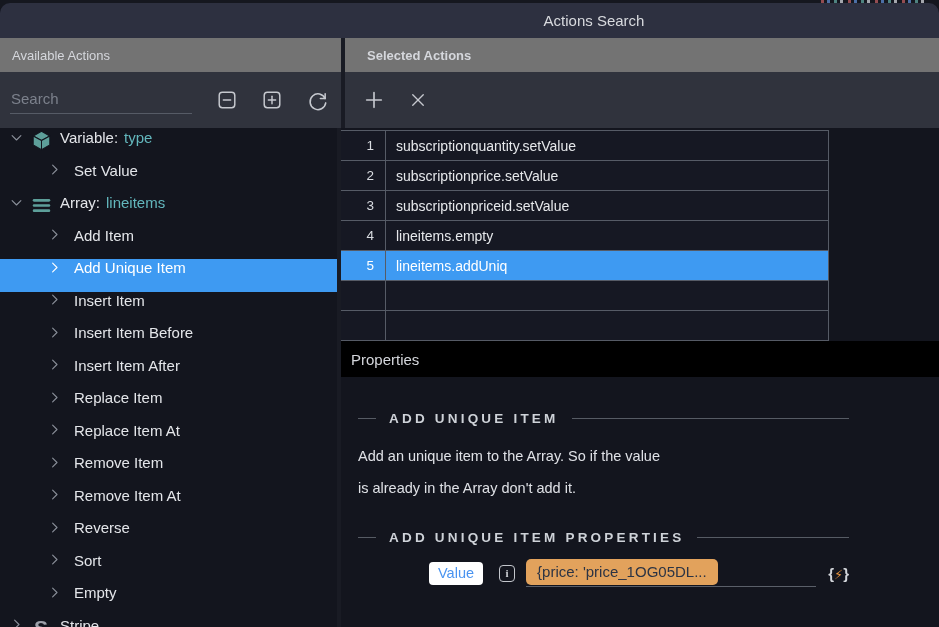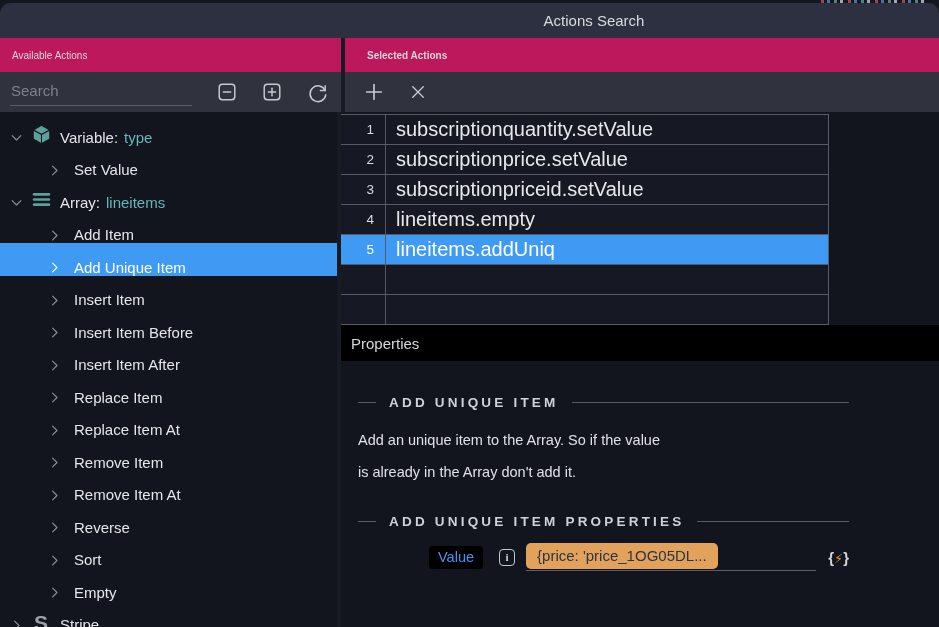--- a/index.html
+++ b/index.html
@@ -34,27 +34,27 @@
     position:absolute; left:594px; top:0; transform:translateX(-50%);
     line-height:35px; font-size:15px; color:#d8dade; white-space:nowrap;
   }
   .row-split { display:flex; }
   .col-left  { width:341px; flex:none; }
   .col-div   { width:4px; flex:none; background:#191b24; }
   .col-right { flex:1; min-width:0; }
 
   .header-row { height:34px; }
   .header-row .col-left, .header-row .col-right {
-    background:#be185d; display:flex; align-items:center;
-    font-size:10px; color:#d5d7dc;
+    background:#737373; display:flex; align-items:center;
+    font-size:13px; color:#d5d7dc;
   }
   .header-row .col-left  { padding-left:12px; }
   .header-row .col-right { padding-left:22px;font-weight:bold; }
 
-  .toolbar-row { height:40px; }
+  .toolbar-row { height:56px; }
   .toolbar-row .col-left, .toolbar-row .col-right {
     background:#30333d; display:flex; align-items:center;
   }
   .toolbar-row .col-left { padding:0 12px 0 10px; }
   .search-input {
     width:182px; background:transparent; border:none; outline:none;
     border-bottom:1px solid #565b66; padding:3px 2px 6px 1px;
     font-family:inherit; font-size:15px; color:#cfd2d8;
   }
   .search-input::placeholder { color:#7c818c; }
@@ -63,21 +63,21 @@
   .icon-btn svg { stroke:#c6c9cf; fill:none; stroke-width:1.6; stroke-linecap:round; stroke-linejoin:round; }
   .toolbar-row .col-right { padding-left:17px; gap:20px; }
   .toolbar-row .col-right .icon-btn svg { stroke-width:1.8; }
 
   .main { display:flex; height:515px; }
   .tree {
     width:341px; flex:none; border-right:4px solid #191b24;
     background:#13151e; padding-top:1px; overflow:hidden;
   }
   .tree-row {
-    height:32.5px; display:flex; align-items:flex-end;
+    height:32.5px; display:flex; align-items:flex-start;
     font-size:15px; color:#e4e6ea; cursor:pointer; white-space:nowrap;
   }
   .tree-row.lvl0 { padding-left:8px; }
   .tree-row.lvl1 { padding-left:46px; }
   .tree-row.selected { background:var(--accent); color:#ffffff; }
   .tree-row .chev { width:16px; height:16px; flex:none; display:flex; align-items:center; justify-content:center; }
   .tree-row .chev svg { stroke:#8a8f9a; fill:none; stroke-width:1.8; stroke-linecap:round; stroke-linejoin:round; }
   .tree-row.selected .chev svg { stroke:#ffffff; }
   .tree-row .node-icon { width:22px; height:22px; margin-left:6px; flex:none; display:flex; align-items:center; justify-content:center; }
   .tree-row.lvl0 .label { margin-left:8px; }
@@ -92,21 +92,21 @@
     border-bottom:1px solid #565b66; border-right:1px solid #565b66;
     background:#161823; cursor:pointer;
   }
   .action-row .num {
     width:45px; flex:none; border-right:1px solid #565b66;
     display:flex; align-items:center; justify-content:flex-end;
     padding-right:11px; font-size:13.5px; color:#d9dce1;
   }
   .action-row .lbl {
     flex:1; display:flex; align-items:center; padding-left:10px;
-    font-size:20px; color:#e6e8eb; white-space:nowrap; overflow:hidden;
+    font-size:14px; color:#e6e8eb; white-space:nowrap; overflow:hidden;
   }
   .action-row.selected { background:var(--accent); }
   .action-row.selected .num, .action-row.selected .lbl { color:#ffffff; }
 
   .props-header {
     height:36px; background:#000000; display:flex; align-items:center;
     padding-left:10px; font-size:15px; color:#d5d7dc; margin-top:0;
   }
   .props-body { flex:1; padding:0 90px 0 17px; }
   .sec-heading { display:flex; align-items:center; gap:13px; }
@@ -115,21 +115,21 @@
     font-size:13.5px; font-weight:600; letter-spacing:3.2px;
     color:#ced2d8; white-space:nowrap;
   }
   .sec-heading .line { flex:1; height:1px; background:#565b64; }
   .sec-heading.first { margin-top:34px; }
   .sec-heading.second { margin-top:26px; }
   .desc { margin-top:14px; font-size:14.5px; line-height:32px; color:#dfe1e6; }
 
   .value-row { margin-top:14px; display:flex; align-items:center; }
   .value-chip {
-    margin-left:71px; background:#000000; border-radius:4px;
+    margin-left:71px; background:#ffffff; border-radius:4px;
     padding:3px 9px 4px; font-size:14.5px; color:var(--blue-label); cursor:pointer;
   }
   .info-icon {
     margin-left:16px; width:17px; height:17px; border:1.5px solid #c3c6cc;
     border-radius:4px; display:flex; align-items:center; justify-content:center;
     font-size:11px; font-weight:700; color:#d0d3d8; cursor:pointer;
     font-family:"Liberation Serif","DejaVu Serif",serif;
   }
   .underline-wrap {
     margin-left:11px; width:310px; border-bottom:1px solid #5a5f69;

